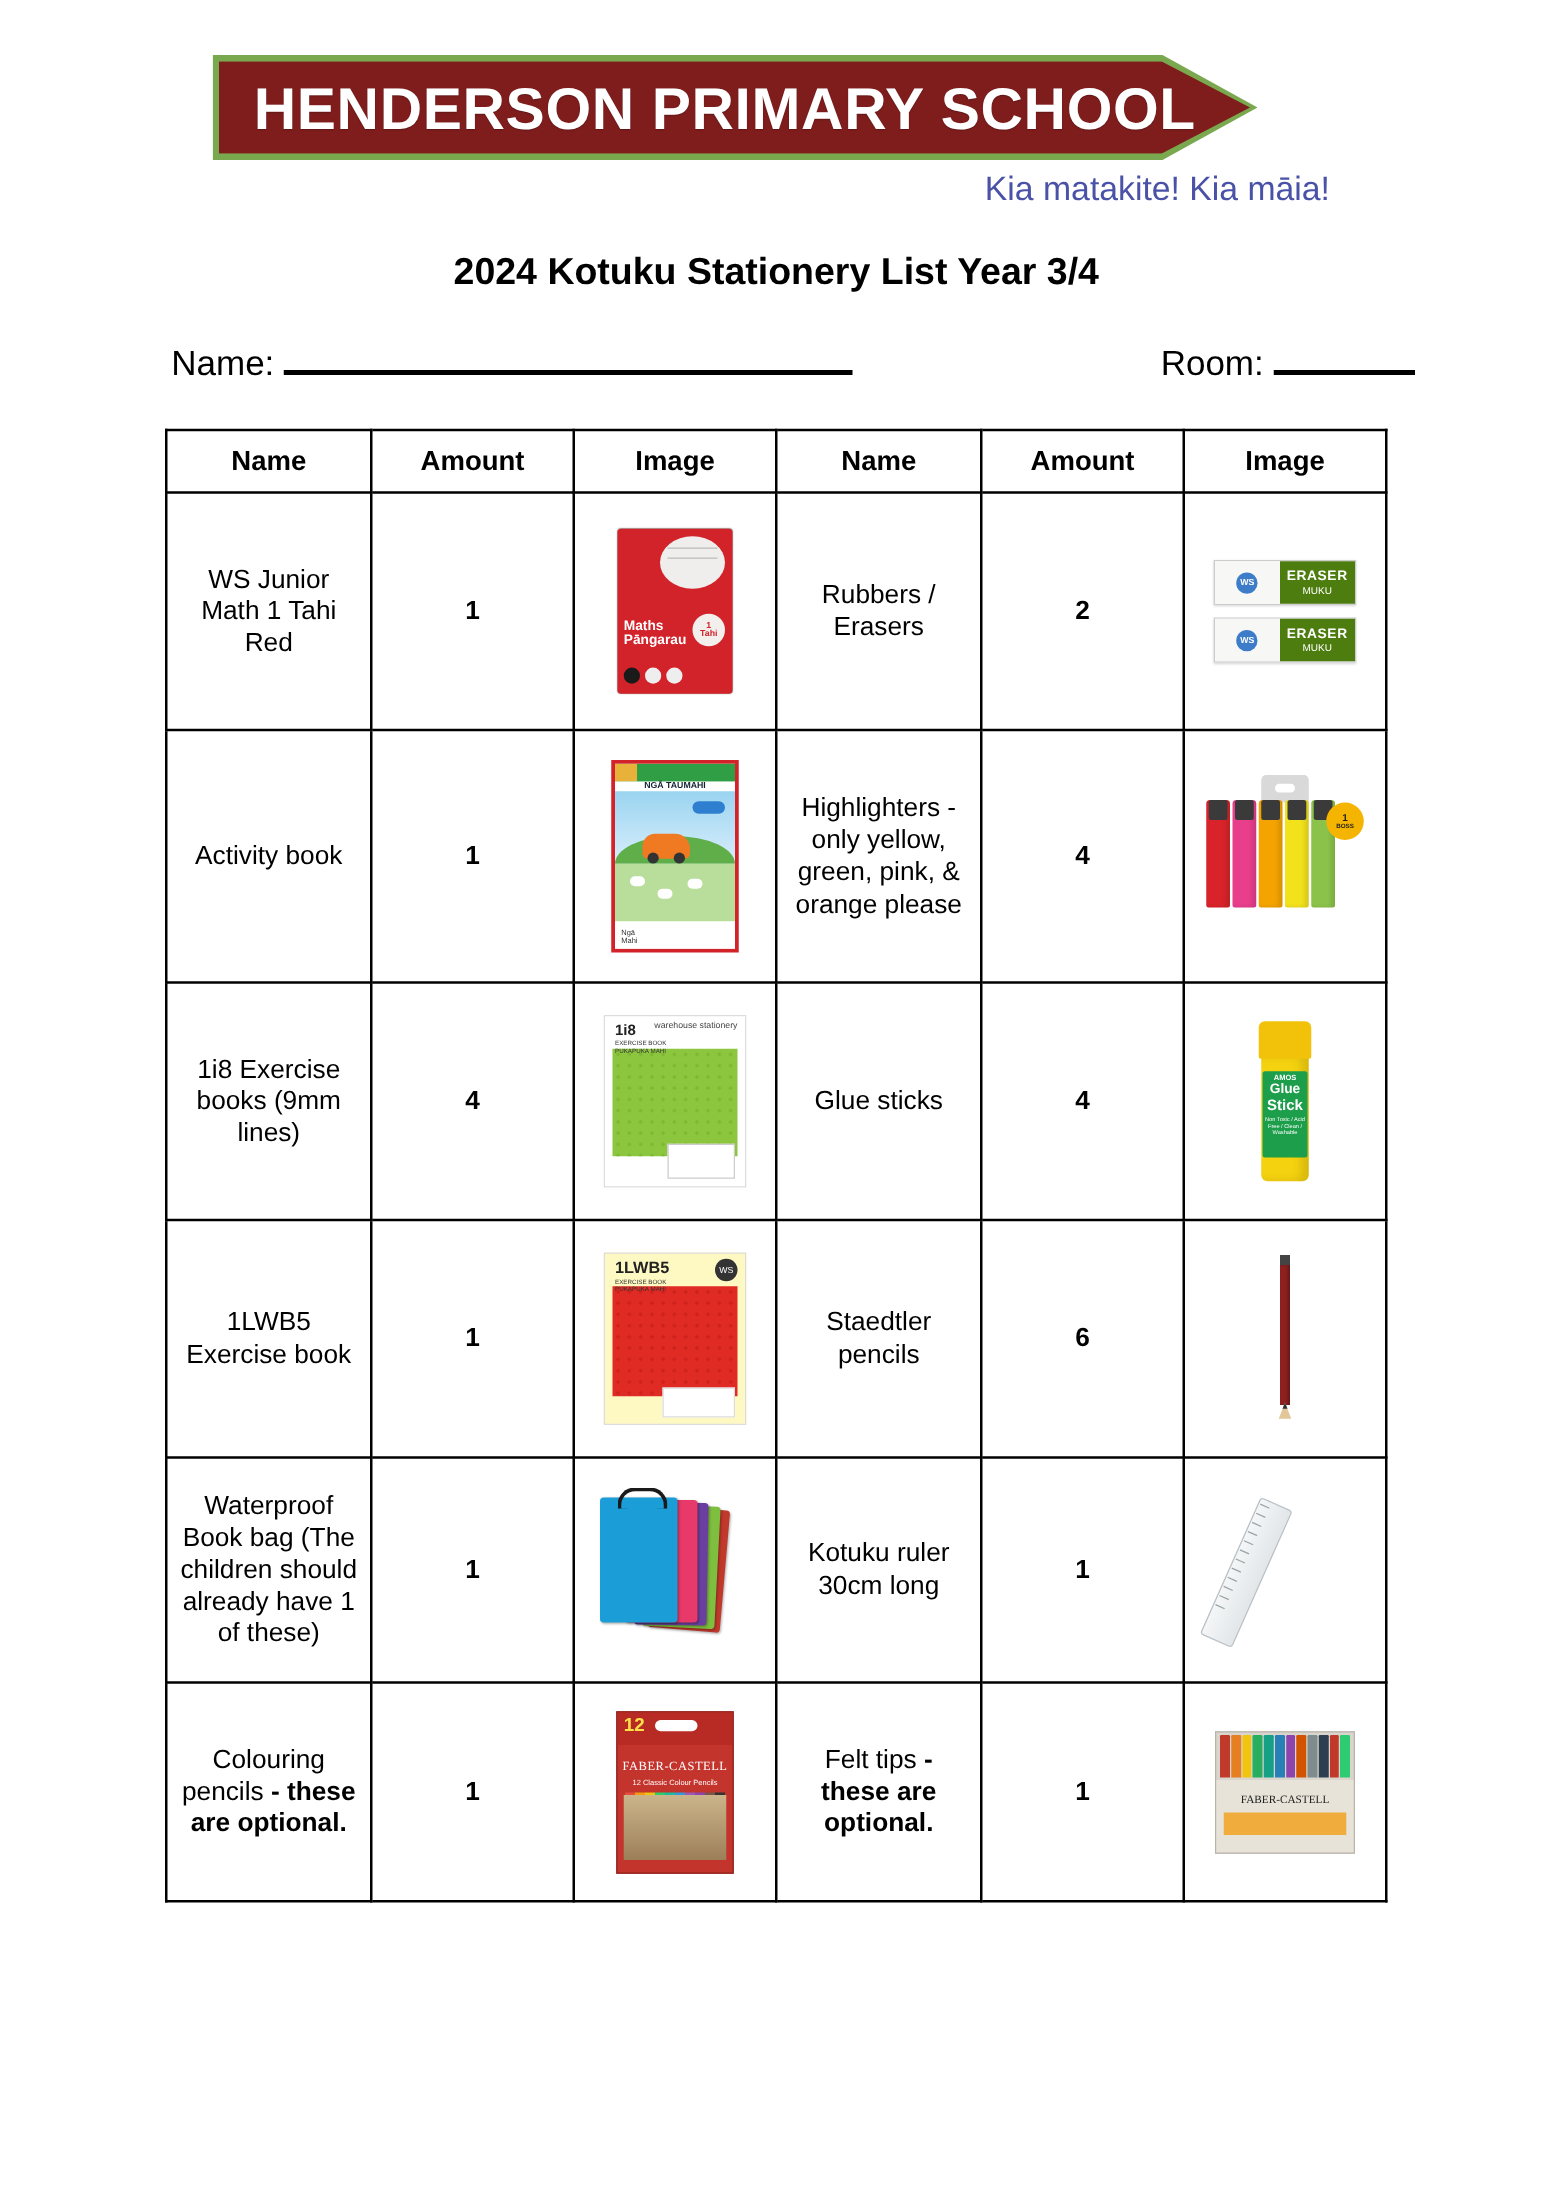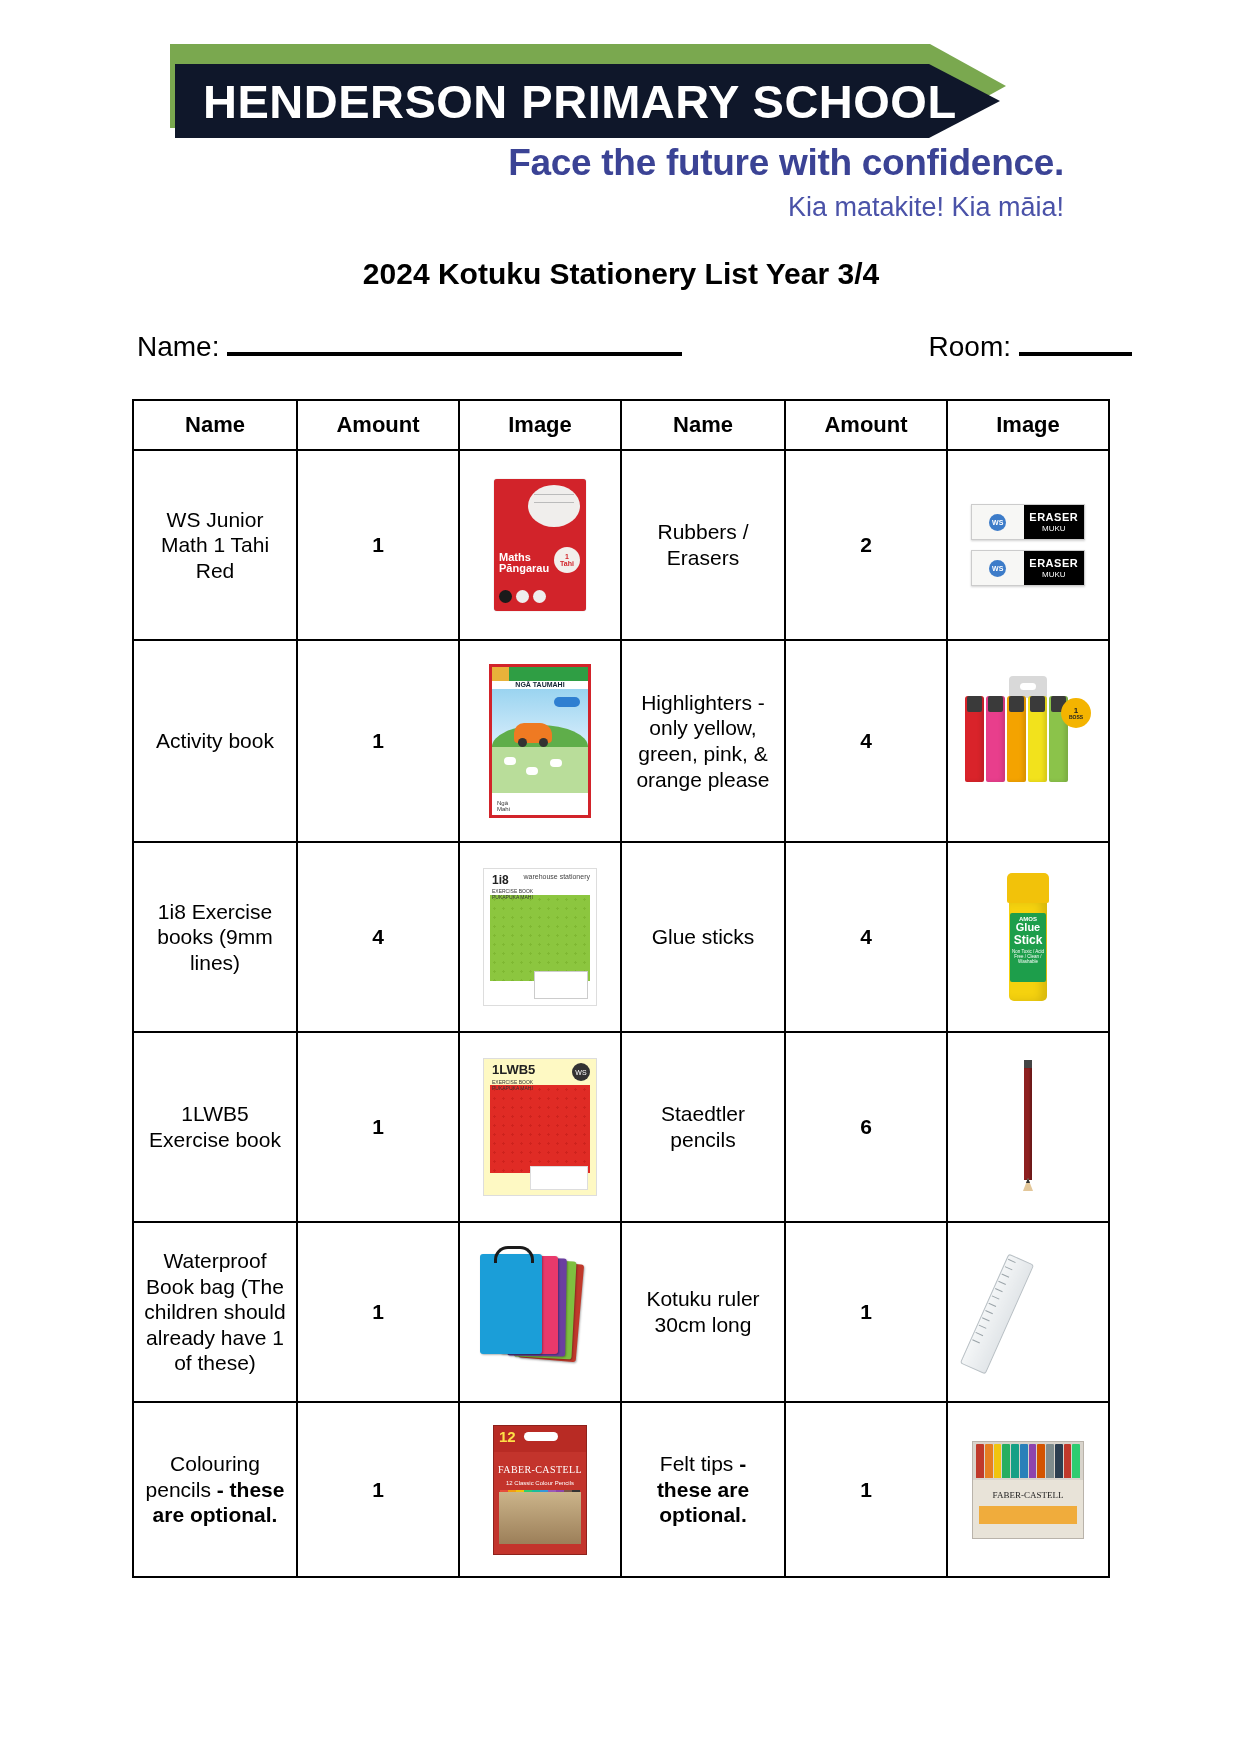--- a/index.html
+++ b/index.html
@@ -34,25 +34,24 @@
     width: 836px;
     height: 84px;
     background: #7aa84f;
     clip-path: polygon(0 0, 760px 0, 836px 42px, 760px 84px, 0 84px);
   }
   .banner-blue {
     position: absolute;
     left: 5px; top: 5px;
     width: 825px;
     height: 74px;
-    background: #0f172a;
+    background: #7f1d1d;
     clip-path: polygon(0 0, 754px 0, 825px 37px, 754px 74px, 0 74px);
     display: flex;
     align-items: center;
-    margin-top: 15px;
   }
   .banner-title {
     color: #ffffff;
     font-size: 47px;
     font-weight: bold;
     letter-spacing: 0.5px;
     padding-left: 28px;
     white-space: nowrap;
     font-family: "Liberation Sans", sans-serif;
     text-shadow: 0 1px 1px rgba(0,0,0,0.25);
@@ -226,21 +225,21 @@
   .lwb5-note { position:absolute; right:8px; bottom:5px; width:56px; height:22px; background:#fff; border:1px solid #ddd;}
   .lwb5-dots { position:absolute; inset:0; background-image: radial-gradient(#c81f1a 1.2px, transparent 1.3px); background-size: 9px 9px; opacity:.75;}
 
   .eraser-stack { display:flex; flex-direction:column; gap:10px; align-items:center; }
   .eraser {
     width: 112px; height: 34px; display:flex; border:1px solid #ccc; background:#fff;
     box-shadow: 0 1px 2px rgba(0,0,0,.18);
   }
   .er-left { width: 46%; background:#f7f7f5; display:flex; align-items:center; justify-content:center;}
   .er-ws { width:17px;height:17px;border-radius:50%;background:#3d7cc9;color:#fff;font-size:7px;font-weight:bold;display:flex;align-items:center;justify-content:center;}
-  .er-right { flex:1; background:#000000; color:#fff; display:flex; flex-direction:column; align-items:center; justify-content:center; line-height:1;}
+  .er-right { flex:1; background:#4d7c0f; color:#fff; display:flex; flex-direction:column; align-items:center; justify-content:center; line-height:1;}
   .er-t1 { font-size:11px; font-weight:bold; letter-spacing:.5px;}
   .er-t2 { font-size:8px; margin-top:2px; }
 
   .hl-pack { position:relative; width:126px; height:130px; }
   .hl-hook { position:absolute; top:0; left:44px; width:38px; height:22px; background:#d9d9d9; border-radius:4px 4px 0 0;}
   .hl-hook::after{content:"";position:absolute;left:11px;top:7px;width:16px;height:7px;border-radius:4px;background:#fff;}
   .hl-row { position:absolute; top:20px; left:0; display:flex; gap:2px; align-items:flex-end;}
   .hl-pen { width:19px; height:86px; border-radius:3px 3px 2px 2px; position:relative; box-shadow: inset -3px 0 4px rgba(0,0,0,.12);}
   .hl-pen::before{content:"";position:absolute;top:0;left:2px;right:2px;height:16px;background:#3a3a3a;border-radius:2px;}
   .hl-badge { position:absolute; right:0; top:22px; width:30px;height:30px;border-radius:50%;background:#f4b400;color:#222;font-size:8px;font-weight:bold;display:flex;flex-direction:column;align-items:center;justify-content:center;line-height:1;}
@@ -291,21 +290,20 @@
 </head>
 <body>
 
 <div class="logo-wrap">
   <div class="banner-row">
     <div class="banner-green"></div>
     <div class="banner-blue">
       <span class="banner-title">HENDERSON PRIMARY SCHOOL</span>
     </div>
   </div>
-  <div class="tagline">Face the future with confidence.</div>
   <div class="tagline-maori">Kia matakite! Kia māia!</div>
 </div>
 
 <div class="doc-title">2024 Kotuku Stationery List Year 3/4</div>
 
 <div class="field-row">
   <span class="field-label">Name:</span>
   <span class="field-line-long"></span>
   <span class="field-spacer"></span>
   <span class="field-label">Room:</span>

